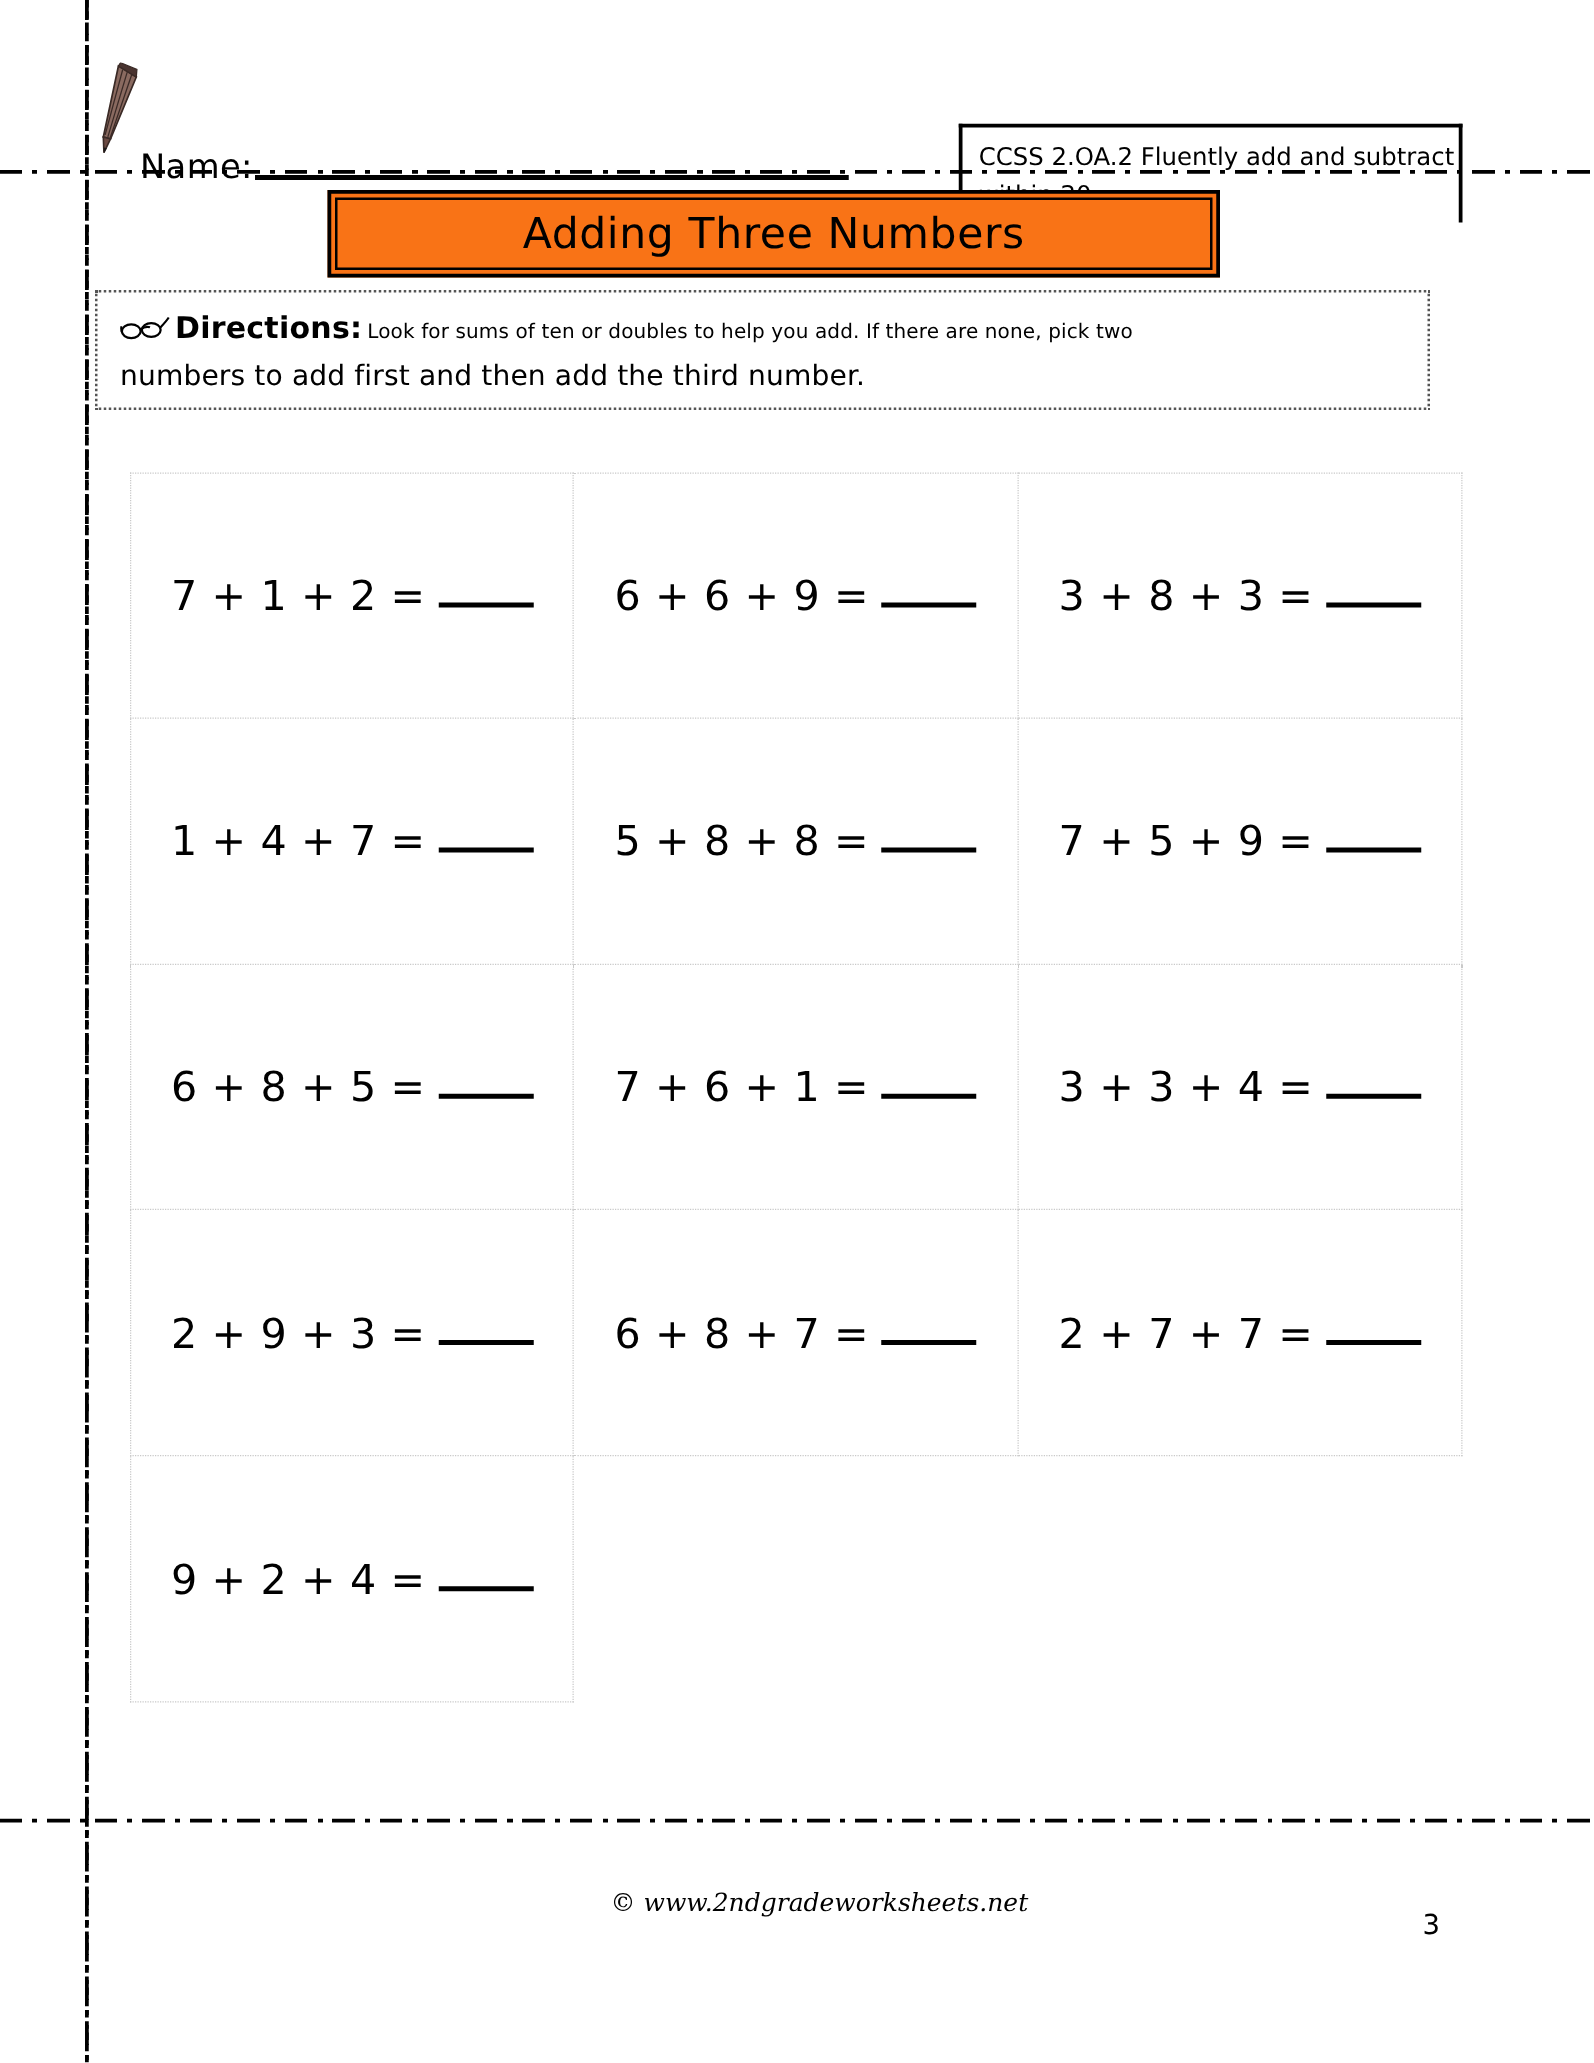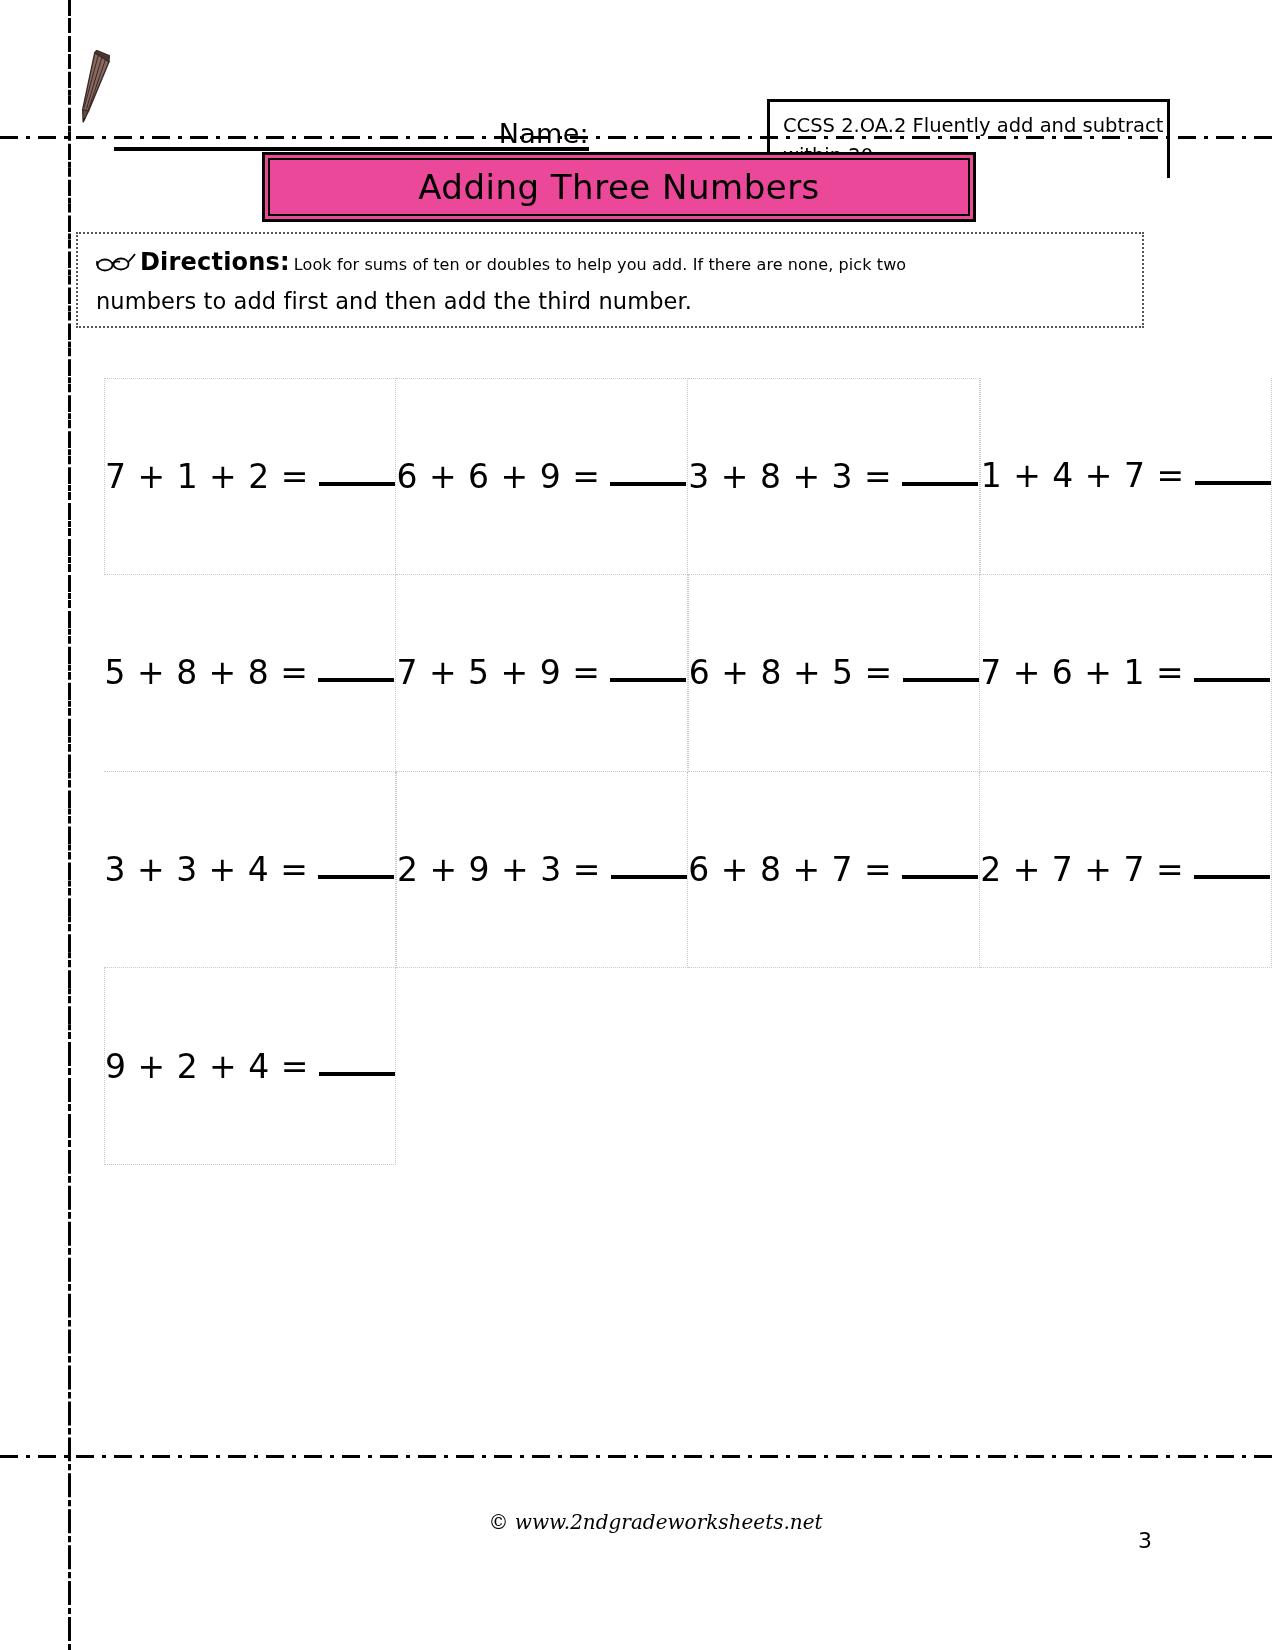--- a/index.html
+++ b/index.html
@@ -69,21 +69,20 @@
     top: 8px;
     width: 46px;
     height: 78px;
   }
   .name-row {
     position: absolute;
     left: 112px;
     top: 78px;
     display: flex;
     align-items: flex-end;
-    flex-direction: column;
   }
   .name-label {
     font-family: "DejaVu Sans", sans-serif;
     font-size: 27px;
     letter-spacing: 0.3px;
     line-height: 1;
     white-space: nowrap;
   }
   .name-line {
     width: 475px;
@@ -110,21 +109,21 @@
   }
 
   
   .title-box {
     position: absolute;
     left: 262px;
     top: 152px;
     width: 714px;
     height: 70px;
     border: 3px solid #000;
-    background: #ec4899;
+    background: #f97316;
   }
   .title-box-inner {
     position: absolute;
     left: 3px;
     top: 3px;
     right: 3px;
     bottom: 3px;
     border: 2px solid #000;
     display: flex;
     align-items: center;
@@ -181,21 +180,21 @@
   }
 
   
   .grid {
     position: absolute;
     left: 104px;
     top: 378px;
     width: 1066px;
     height: 984px;
     display: grid;
-    grid-template-columns: repeat(4, 1fr);
+    grid-template-columns: repeat(3, 1fr);
     grid-template-rows: repeat(5, 1fr);
   }
   .cell {
     border-right: 1px dotted #c9c9c9;
     border-bottom: 1px dotted #c9c9c9;
     display: flex;
     align-items: center;
     justify-content: center;
     position: relative;
   }

